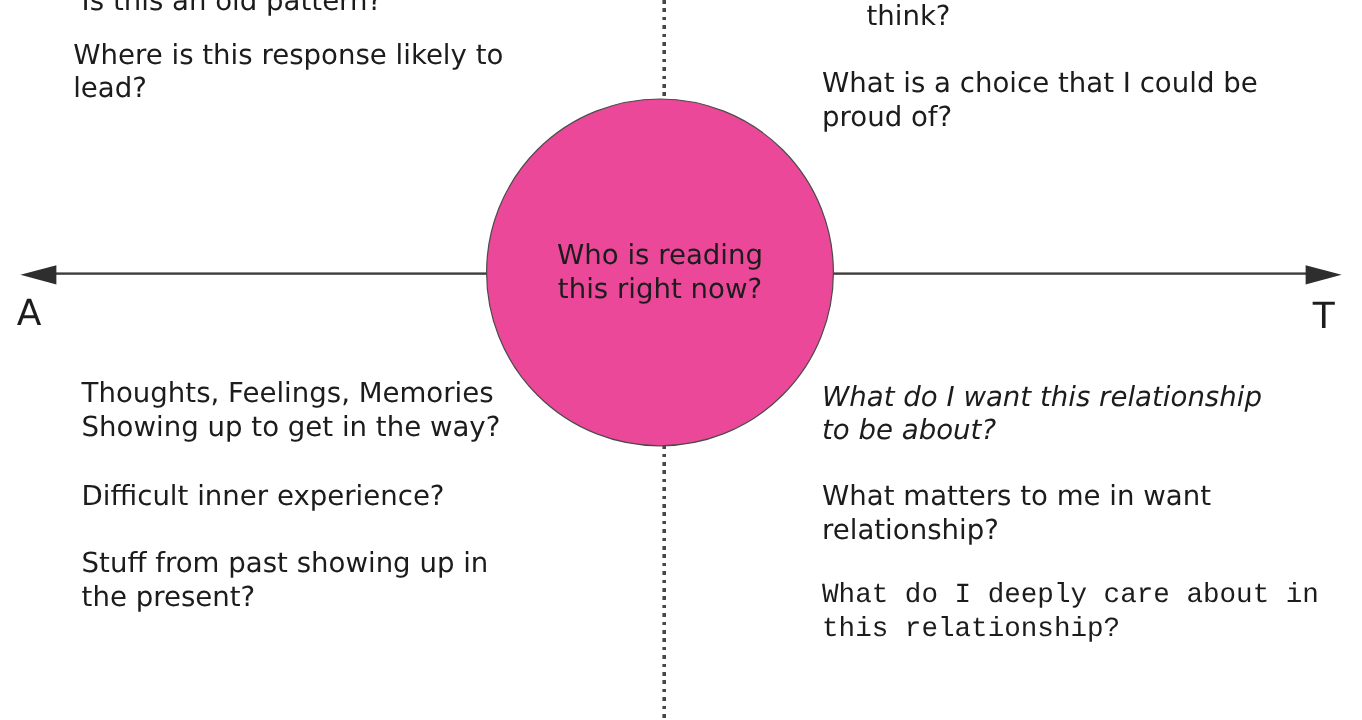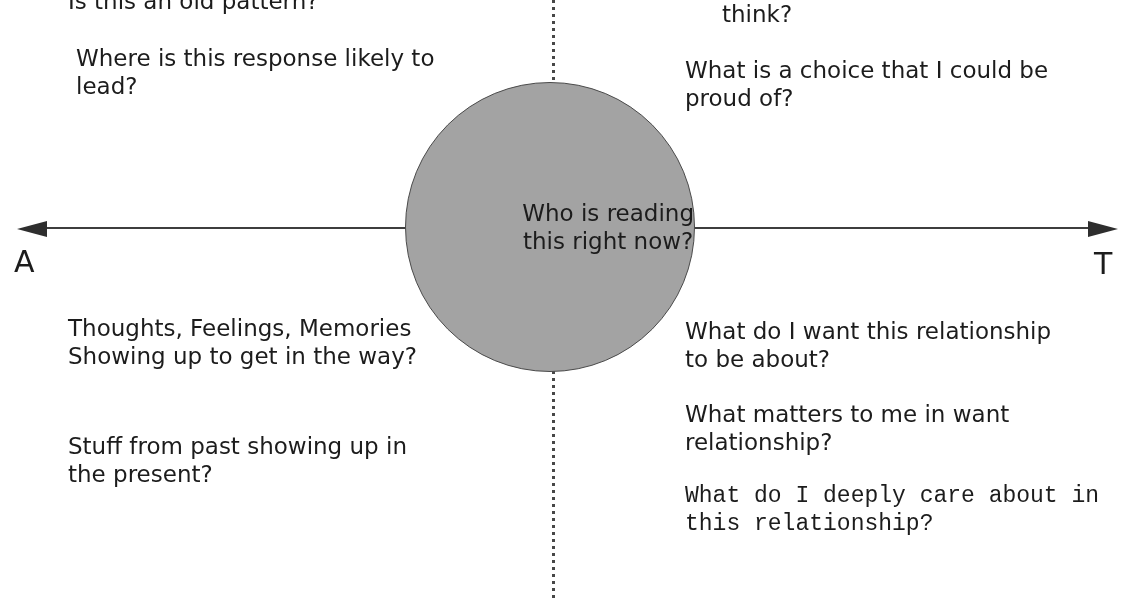--- a/index.html
+++ b/index.html
@@ -40,26 +40,26 @@
     background: repeating-linear-gradient(to bottom, #474747 0px, #474747 3px, transparent 3px, transparent 7px);
     z-index: 1;
   }
   
   .circle {
     position: absolute;
     left: 405px; top: 82px;
     width: 290px; height: 290px;
     border: 1.5px solid #4a4a4a;
     border-radius: 50%;
-    background: #a3a3a3;
+    background: #ec4899;
     z-index: 2;
     display: flex;
     flex-direction: column;
     justify-content: center;
-    align-items: flex-end;
+    align-items: center;
     gap: 27px;
     box-sizing: border-box;
     text-align: center;
   }
   .circle .para { position: static; }
   
   .para {
     position: absolute;
     font-size: 23px;
     line-height: 28px;
@@ -67,27 +67,27 @@
     z-index: 3;
   }
   .axis-label {
     position: absolute;
     font-size: 30px;
     line-height: 36px;
     z-index: 3;
   }
   
   .tl-p0 { left: 68px;  top: -13px; width: 460px; }
-  .tl-p1 { left: 76px;  top: 32px;  width: 460px; margin-top: 12px; }
+  .tl-p1 { left: 61px;  top: 32px;  width: 460px; }
   .tr-p0 { left: 703px; top: 0px;   width: 440px; margin-left: 19px; }
   .tr-p1 { left: 685px; top: 56px;  width: 440px; }
   .bl-p0 { left: 68px;  top: 314px; width: 460px; }
   .bl-p1 { left: 68px;  top: 400px; width: 460px; }
-  .bl-p2 { left: 68px;  top: 432px; width: 460px; }
-  .br-p0 { left: 685px; top: 317px; width: 440px; }
+  .bl-p2 { left: 68px;  top: 456px; width: 460px; }
+  .br-p0 { left: 685px; top: 317px; width: 440px; font-style: italic; }
   .br-p1 { left: 685px; top: 400px; width: 440px; }
   .br-p2 { left: 685px; top: 482px; width: 440px; font-family: Liberation Mono, monospace; }
   .axis-label.a { left: 14px;  top: 244px; }
   .axis-label.t { left: 1094px; top: 246px; }
 </style>
 </head>
 <body>
 
 <div class="stage">
 
@@ -107,20 +107,21 @@
   <div class="para tl-p0">Is this an old pattern?</div>
   <div class="para tl-p1">Where is this response likely to
 lead?</div>
 
   <div class="para tr-p0">think?</div>
   <div class="para tr-p1">What is a choice that I could be
 proud of?</div>
 
   <div class="para bl-p0">Thoughts, Feelings, Memories
 Showing up to get in the way?</div>
+  <div class="para bl-p1">Difficult inner experience?</div>
   <div class="para bl-p2">Stuff from past showing up in
 the present?</div>
 
   <div class="para br-p0">What do I want this relationship
 to be about?</div>
   <div class="para br-p1">What matters to me in want
 relationship?</div>
   <div class="para br-p2">What do I deeply care about in
 this relationship?</div>
 

